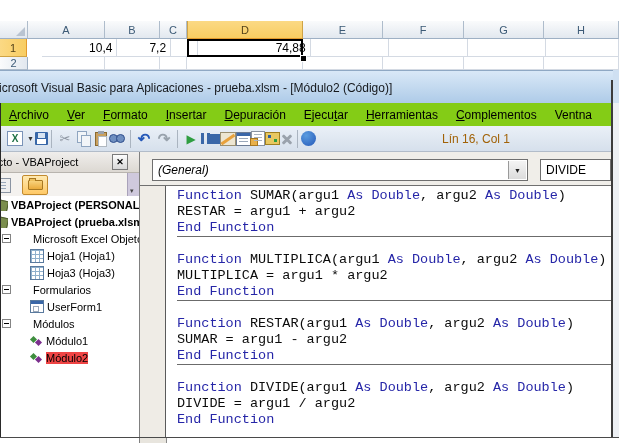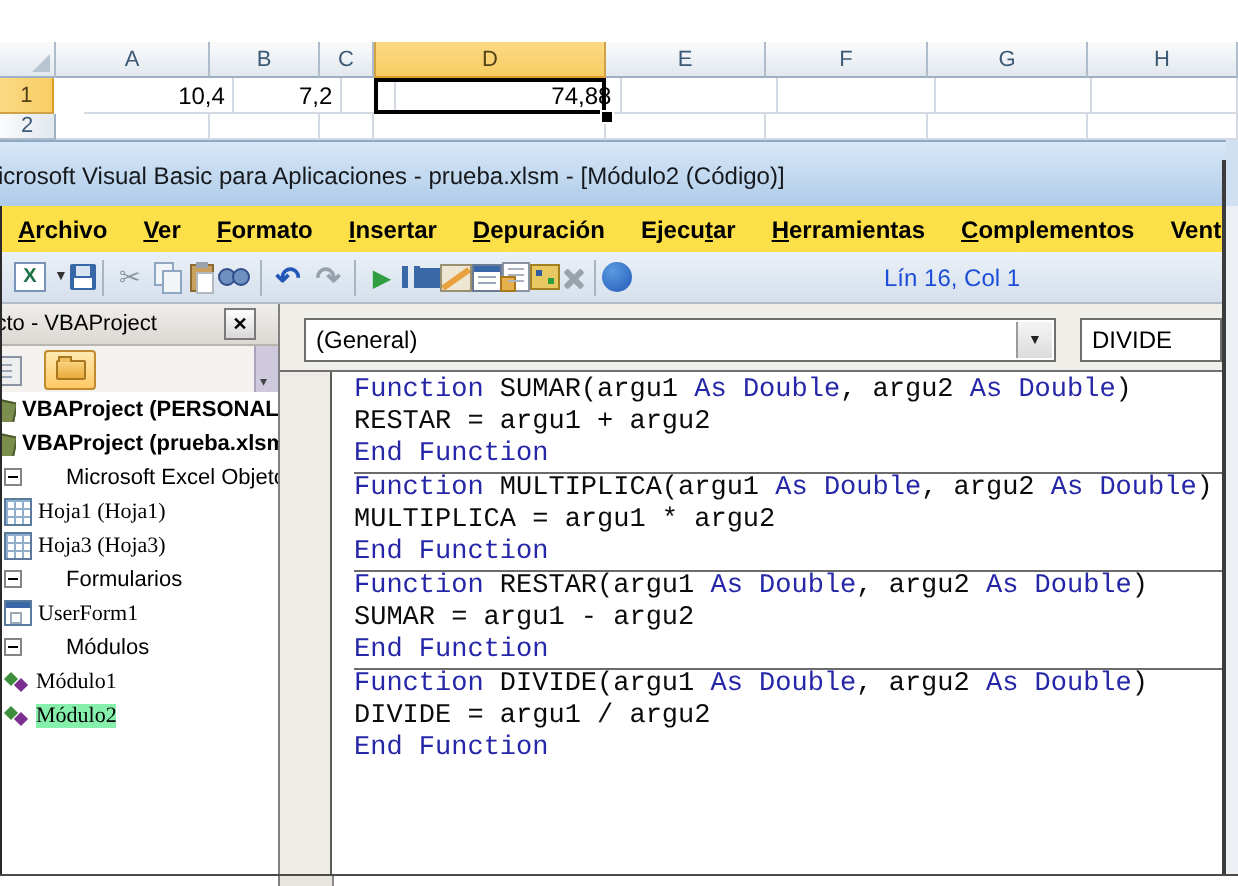--- a/index.html
+++ b/index.html
@@ -28,26 +28,26 @@
   .rowhdr.sel{background:linear-gradient(90deg,#fbd984,#f8cd62);border-bottom:1px solid #cfa345;border-right:1px solid #e39b2d;color:#54431a;}
   .grow{display:flex;}
   .cell{height:100%;border-right:1px solid #d4dae3;border-bottom:1px solid #d4dae3;box-sizing:border-box;background:#fff;
         font-size:12px;color:#000;display:flex;align-items:center;justify-content:flex-end;padding-right:4px;}
   #sel-cell{border:2px solid #000;box-sizing:border-box;background:transparent;}
   #fill-handle{width:5px;height:5px;background:#000;border:1px solid #fff;box-sizing:content-box;}
 
   
   #vbe-title{left:0;top:70px;width:619px;height:33px;background:linear-gradient(#d9e8f7,#aecbe8);border-top:1px solid #8fa8c4;box-sizing:border-box;overflow:hidden;}
   #vbe-title-text{position:absolute;left:-11px;top:10px;font-size:12px;color:#15181c;white-space:nowrap;}
-  #vbe-menu{left:0;top:103px;width:612px;height:23px;background:#fde047;display:flex;align-items:center;gap:0;overflow:hidden;font-weight:bold;}
+  #vbe-menu{left:0;top:103px;width:612px;height:23px;background:#84cc16;display:flex;align-items:center;gap:0;overflow:hidden;}
   .menu-item{font-size:12px;color:#000;padding:3px 9px;white-space:nowrap;}
   .menu-item u{text-decoration:underline;}
   #vbe-toolbar{left:0;top:126px;width:612px;height:26px;background:linear-gradient(#eaf0f7,#d6e0ec);border-bottom:1px solid #b2bcc9;box-sizing:border-box;display:flex;align-items:center;padding-left:4px;}
   .tsep{width:1px;height:18px;background:#aab4c0;margin:0 3px;}
-  #pos-ind{position:absolute;left:442px;top:132px;font-size:12px;color:#1d4ed8;}
+  #pos-ind{position:absolute;left:442px;top:132px;font-size:12px;color:#a16207;}
 
   
   .tbi{width:20px;height:20px;display:inline-flex;align-items:center;justify-content:center;position:relative;flex:none;}
   .tbi-caret{width:9px;height:20px;display:inline-flex;align-items:center;justify-content:center;font-size:7px;color:#333;flex:none;}
   .tbi-view-excel{background:#fff;border:1px solid #7a93b8;width:14px;height:13px;margin:3px;font-size:10px;font-weight:bold;color:#1e7145;line-height:13px;text-align:center;}
   .tbi-view-excel:before{content:"X";}
   .tbi-save{width:13px;height:13px;background:#3867a8;border-radius:1px;position:relative;}
   .tbi-save:before{content:"";position:absolute;left:3px;top:1px;width:7px;height:5px;background:#d8e4f2;}
   .tbi-save:after{content:"";position:absolute;left:2px;bottom:1px;width:9px;height:5px;background:#fff;}
   .tbi-cut:before{content:"✂";font-size:13px;color:#8c94a0;}
@@ -93,54 +93,54 @@
   #pt-folder-btn{margin-left:10px;width:26px;height:20px;background:linear-gradient(#ffe9b0,#ffc966);border:1px solid #c28a2e;box-sizing:border-box;border-radius:2px;
                  display:flex;align-items:center;justify-content:center;}
   .folder-glyph{position:relative;width:15px;height:10px;background:linear-gradient(#f8d27c,#eaab3c);border:1px solid #a87820;box-sizing:border-box;border-radius:1px;}
   .folder-glyph:before{content:"";position:absolute;left:0;top:-3px;width:7px;height:3px;background:#eec05e;border:1px solid #a87820;border-bottom:none;box-sizing:border-box;}
   #pt-overflow{position:absolute;left:127px;top:173px;width:12px;height:23px;background:#cfc9dd;border-left:1px solid #a9a2ba;box-sizing:border-box;}
   #pt-overflow:after{content:"▾";position:absolute;left:2px;bottom:1px;font-size:7px;color:#444;}
   #proj-tree{left:0;top:196px;width:139px;height:241px;background:#fff;overflow:hidden;font-size:11px;}
   .tree-row{height:17px;display:flex;align-items:center;white-space:nowrap;overflow:hidden;}
   .tree-row .lbl{margin-left:3px;color:#000;}
   .tree-row .lbl.bold{font-weight:bold;}
-  .tree-row .lbl.sel{background:#86efac;}
+  .tree-row .lbl.sel{background:#ef4444;}
   .expander{width:9px;height:9px;border:1px solid #848484;background:#fff;box-sizing:border-box;position:relative;flex:none;margin-left:1px;}
   .expander:after{content:"";position:absolute;left:1px;top:3px;width:5px;height:1px;background:#000;}
   .ti{flex:none;position:relative;display:inline-block;}
   .ti-project{width:8px;height:12px;overflow:hidden;margin-left:0;}
   .ti-project:after{content:"";position:absolute;left:-5px;top:1px;width:11px;height:10px;background:#7b8e4e;border:1px solid #4e5c2e;transform:rotate(12deg);}
   .ti-folder{width:15px;height:12px;margin-left:4px;}
   .ti-sheet{width:12px;height:12px;background:#fff;border:1px solid #5a7a9e;margin-left:2px;
             background-image:linear-gradient(#8fb0cc 1px,transparent 1px),linear-gradient(90deg,#8fb0cc 1px,transparent 1px);background-size:4px 4px;}
   .ti-workbook{width:11px;height:12px;background:#fff;border:1px solid #8a94a2;margin-left:2px;font-size:8px;font-weight:bold;color:#1e7145;line-height:12px;text-align:center;}
   .ti-workbook:after{content:"X";}
   .ti-userform{width:12px;height:11px;background:#fff;border:1px solid #5a7a9e;margin-left:2px;}
   .ti-userform:before{content:"";position:absolute;left:0;top:0;width:12px;height:3px;background:#3a67a8;}
   .ti-userform:after{content:"";position:absolute;left:2px;top:5px;width:4px;height:4px;border:1px solid #9aa8ba;}
   .ti-module{width:13px;height:12px;margin-left:2px;}
   .ti-module:before{content:"";position:absolute;left:1px;top:2px;width:5px;height:5px;background:#3e8e3e;transform:rotate(45deg);}
   .ti-module:after{content:"";position:absolute;left:6px;top:5px;width:5px;height:5px;background:#7b2f8e;transform:rotate(45deg);box-shadow:-5px-0px 0 #caa82e;}
   .ind1{padding-left:1px;}
-  .ind2{font-family:Liberation Serif, serif;}
+  .ind2{padding-left:28px;}
 
   
   #code-border-l{left:139px;top:152px;width:1px;height:291px;background:#808080;}
   #code-head{left:140px;top:152px;width:471px;height:34px;background:#f0eee9;border-bottom:1px solid #707070;box-sizing:border-box;}
   .combo{position:absolute;top:7px;height:22px;background:#fff;border:1px solid #6f6f6f;box-sizing:border-box;font-size:12px;color:#000;
          display:flex;align-items:center;padding-left:5px;}
-  #combo-obj{left:12px;width:376px;}
+  #combo-obj{left:12px;width:376px;font-style:italic;}
   #combo-obj .arrow{position:absolute;right:1px;top:1px;bottom:1px;width:17px;background:linear-gradient(#f4f4f4,#dcdcdc);border-left:1px solid #9a9a9a;
                     display:flex;align-items:center;justify-content:center;font-size:7px;color:#222;}
   #combo-proc{left:400px;width:71px;}
   #code-margin{left:140px;top:186px;width:26px;height:251px;background:#efece6;border-right:1px solid #5a5a5a;box-sizing:border-box;}
   #code-area{left:167px;top:186px;width:444px;height:251px;background:#fff;overflow:hidden;}
   #code-text{padding:2px 0 0 10px;font-family:"Liberation Mono",monospace;font-size:13.5px;color:#0b0b0b;}
   .code-line{height:16px;line-height:16px;white-space:pre;}
-  .code-block{border-bottom:1px solid #6b6b6b;margin-right:0;}
+  .code-block{border-bottom:1px solid #6b6b6b;margin-bottom:15px;margin-right:0;}
   .code-block:last-child{border-bottom:none;}
   .kw{color:#2626a8;}
 
   
   #edge-r{left:611px;top:80px;width:2px;height:357px;background:#3c3c3c;}
   #fill-r-top{left:613px;top:70px;width:6px;height:33px;background:#cfe0f2;}
   #fill-r-bot{left:613px;top:103px;width:6px;height:334px;background:#edf0f4;}
   #edge-bottom{left:0;top:437px;width:619px;height:1px;background:#4a4a4a;}
   #below-strip{left:140px;top:438px;width:27px;height:5px;background:#e8e5de;border-right:1px solid #8a8a8a;box-sizing:border-box;}
   #edge-l{left:0;top:103px;width:1px;height:334px;background:#2a2a2a;}

